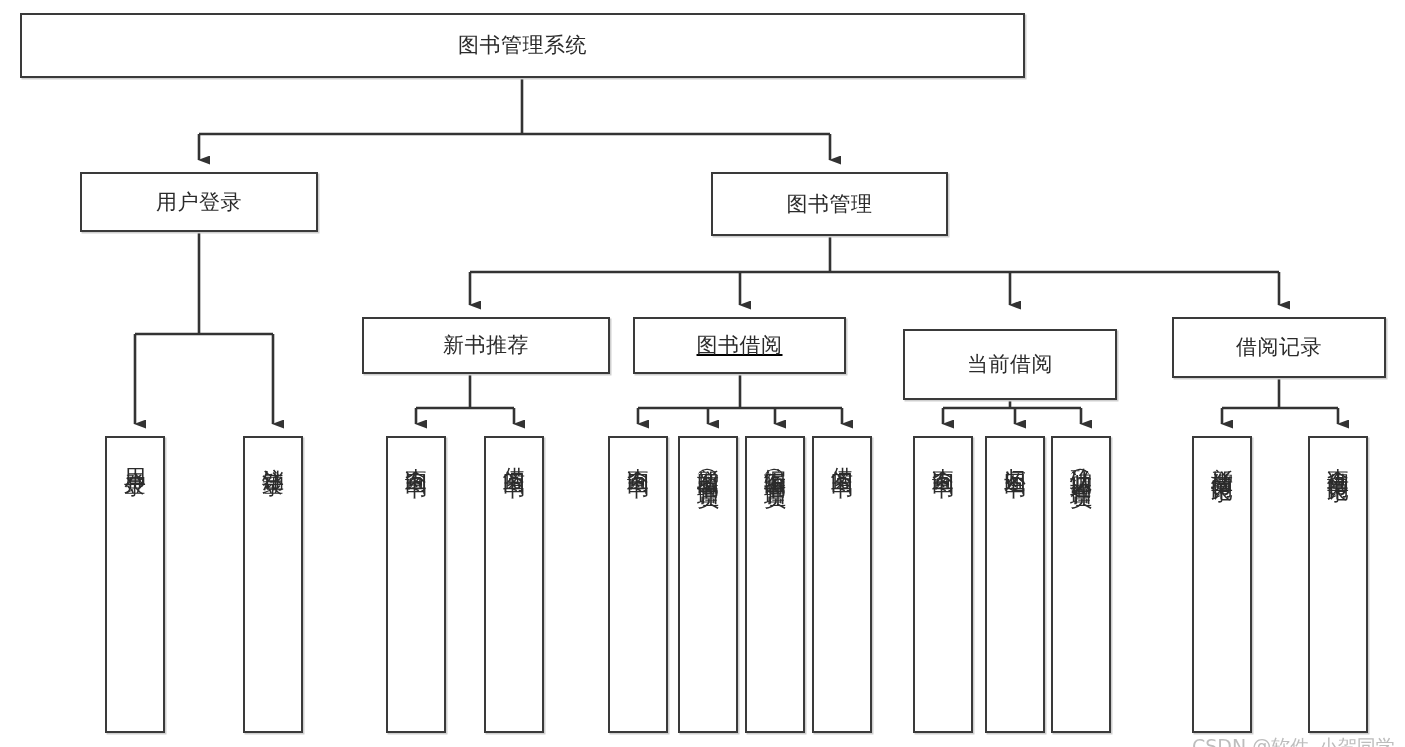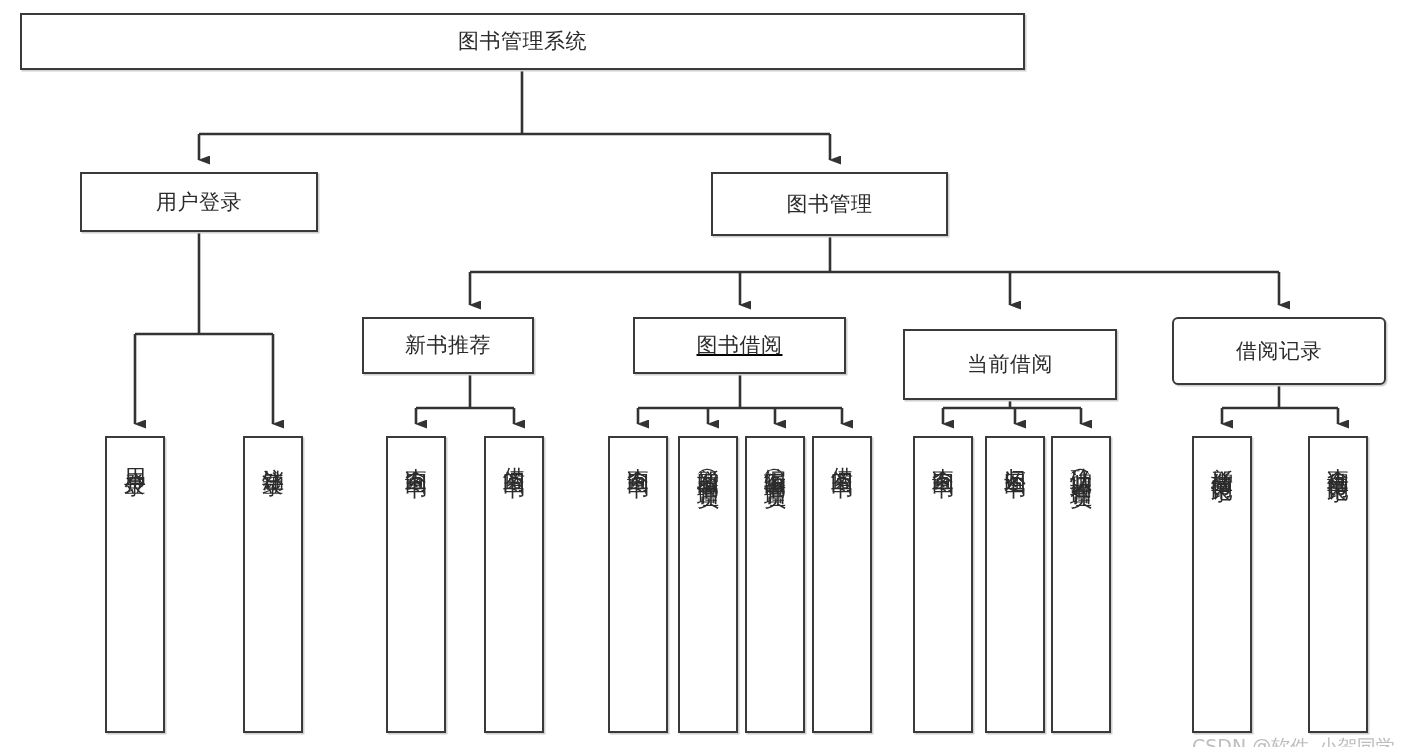--- a/index.html
+++ b/index.html
@@ -103,39 +103,39 @@
         <path d="M 1015 408 L 1015 424" marker-end="url(#arrowhead)"></path>
         <path d="M 1081 408 L 1081 424" marker-end="url(#arrowhead)"></path>
         <path d="M 1279 374 L 1279 408"></path>
         <path d="M 1222 408 L 1338 408"></path>
         <path d="M 1222 408 L 1222 424" marker-end="url(#arrowhead)"></path>
         <path d="M 1338 408 L 1338 424" marker-end="url(#arrowhead)"></path>
       </g>
   </svg>
 
   <div id="boxes">
-      <div class="box" style="left: 20px; top: 13px; width: 1005px; height: 57px;">
+      <div class="box" style="left: 20px; top: 13px; width: 1005px; height: 65px;">
         <span class="label">图书管理系统</span>
       </div>
       <div class="box" style="left: 80px; top: 172px; width: 238px; height: 60px;">
         <span class="label">用户登录</span>
       </div>
       <div class="box" style="left: 711px; top: 172px; width: 237px; height: 64px;">
         <span class="label">图书管理</span>
       </div>
-      <div class="box" style="left: 362px; top: 317px; width: 172px; height: 57px;">
+      <div class="box" style="left: 362px; top: 317px; width: 248px; height: 57px;">
         <span class="label">新书推荐</span>
       </div>
       <div class="box" style="left: 633px; top: 317px; width: 213px; height: 57px; text-decoration: underline;">
         <span class="label">图书借阅</span>
       </div>
       <div class="box" style="left: 903px; top: 317px; width: 214px; height: 71px; margin-top: 12px;">
         <span class="label">当前借阅</span>
       </div>
-      <div class="box" style="left: 1172px; top: 317px; width: 214px; height: 68px; border-radius: 6px;">
+      <div class="box" style="left: 1172px; top: 317px; width: 214px; height: 61px;">
         <span class="label">借阅记录</span>
       </div>
       <div class="box vertical" style="left: 105px; top: 436px; width: 60px; height: 297px;">
         <span class="label">用户登录</span>
       </div>
       <div class="box vertical" style="left: 243px; top: 436px; width: 60px; height: 297px;">
         <span class="label">注销登录</span>
       </div>
       <div class="box vertical" style="left: 386px; top: 436px; width: 60px; height: 297px;">
         <span class="label">查询图书</span>

